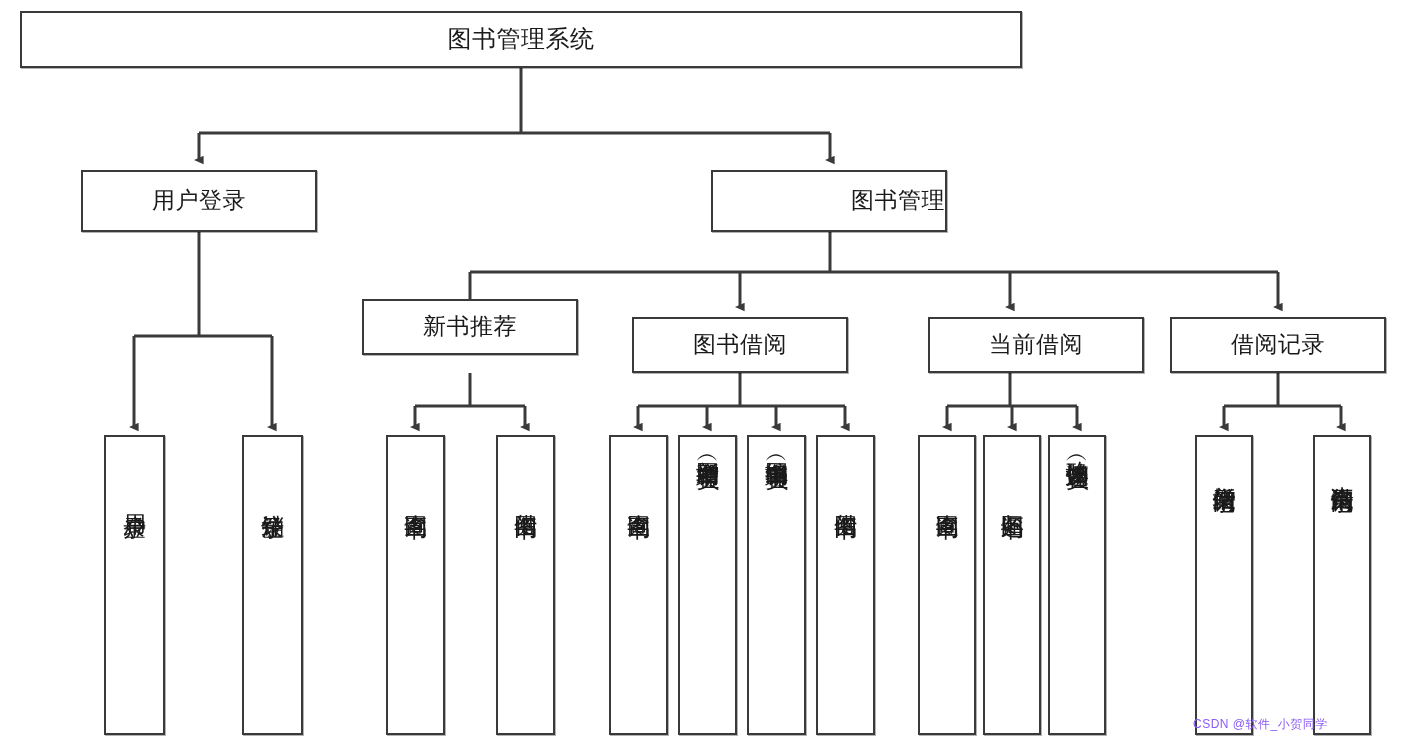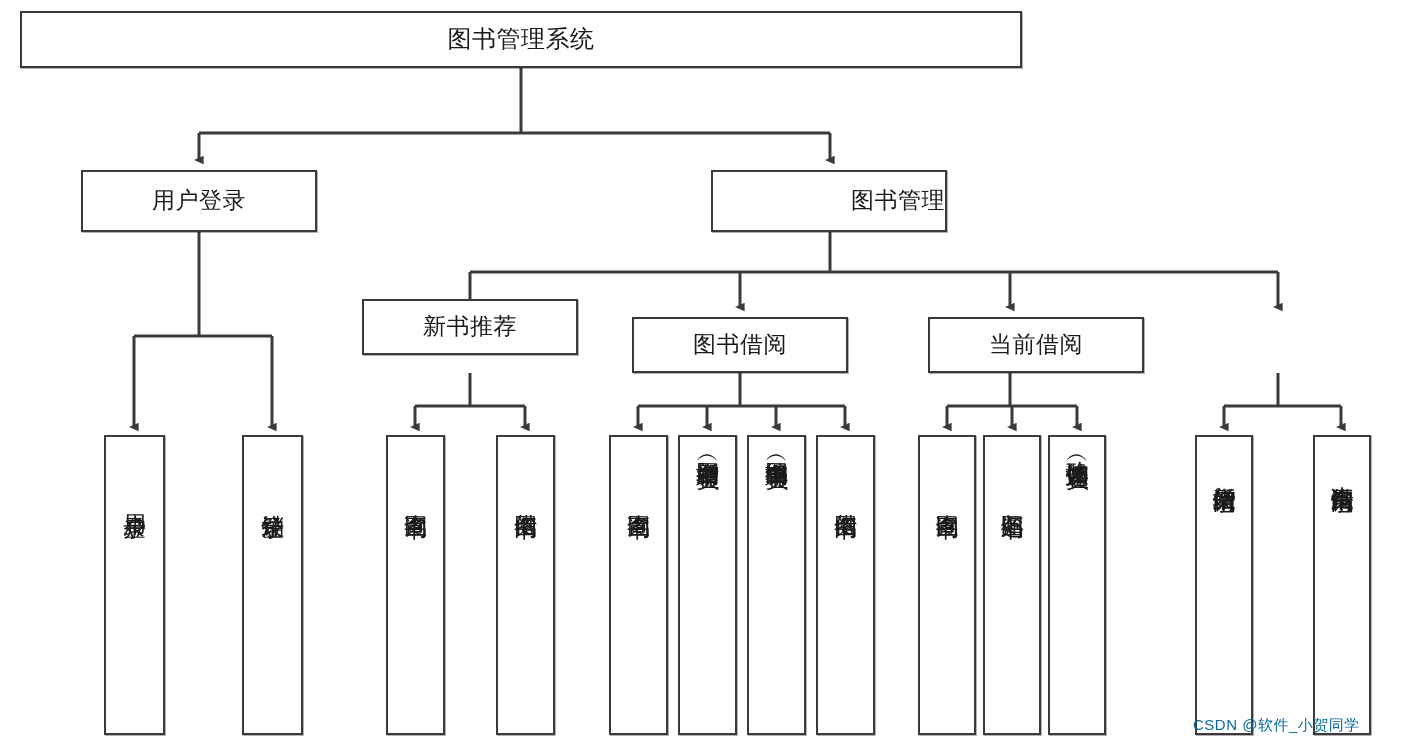--- a/index.html
+++ b/index.html
@@ -58,22 +58,22 @@
   .node.v .node-label {
     writing-mode: vertical-rl;
     text-orientation: upright;
     font-size: 23px;
     line-height: 1.02;
     letter-spacing: 1px;
     text-align: center;
   }
   .watermark {
     position: absolute;
-    color: #0369a1;
-    font-size: 15px;
+    color: #8b5cf6;
+    font-size: 12px;
     letter-spacing: 0.5px;
     white-space: nowrap;
     font-family: "Liberation Sans", "DejaVu Sans", sans-serif;
   }
 </style>
 </head>
 <body>
 
 <div id="diagram-root">
 
@@ -146,20 +146,23 @@
   </div>
 
   <div class="node h" style="left:632px; top:317px; width:216px; height:56px;align-items:center;">
     <span class="node-label">图书借阅</span>
   </div>
 
   <div class="node h" style="left:928px; top:317px; width:216px; height:56px;">
     <span class="node-label">当前借阅</span>
   </div>
 
+  <div class="node h" style="left:1170px; top:317px; width:216px; height:56px;">
+    <span class="node-label">借阅记录</span>
+  </div>
 
   <div class="node v" style="left:104px; top:435px; width:61px; height:300px; padding-top:59px;">
     <span class="node-label">用户登录</span>
   </div>
 
   <div class="node v" style="left:242px; top:435px; width:61px; height:300px; padding-top:59px;">
     <span class="node-label">注销登录</span>
   </div>
 
   <div class="node v" style="left:386px; top:435px; width:59px; height:300px; padding-top:59px;">

